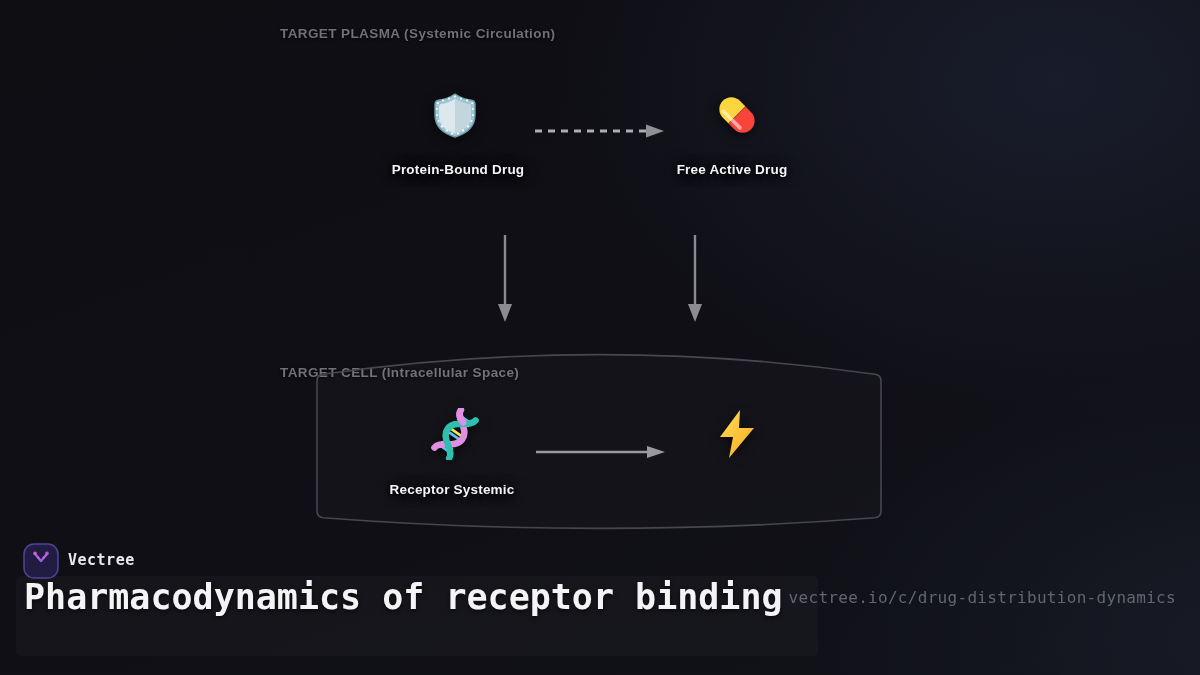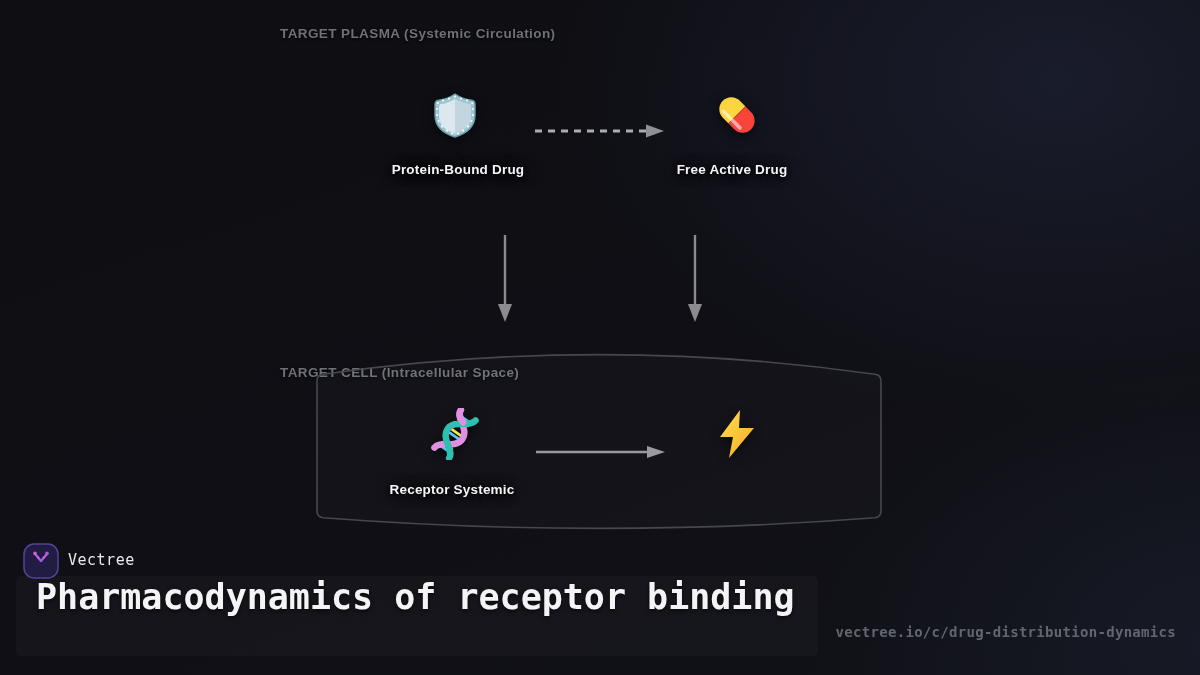--- a/index.html
+++ b/index.html
@@ -23,31 +23,30 @@
   }
   .arrow{position:absolute;}
   .cell-container{position:absolute;left:313px;top:349px;}
   .footer-panel{
     position:absolute;left:16px;top:576px;width:802px;height:80px;
     background:rgba(255,255,255,.028);border-radius:5px;
   }
   .brand-logo{position:absolute;left:23px;top:543px;}
   .brand-name{
     position:absolute;left:68px;top:551px;font-family:"DejaVu Sans Mono", monospace;
-    font-size:15px;font-weight:normal;color:#eaeaee;letter-spacing:.5px;
+    font-size:15px;font-weight:bold;color:#eaeaee;letter-spacing:.5px;
   }
   .main-title{
     position:absolute;left:24px;top:581px;font-family:"DejaVu Sans Mono", monospace;
     font-size:35px;line-height:33px;font-weight:bold;color:#f4f4f6;white-space:nowrap;
     text-shadow:0 2px 4px rgba(0,0,0,.6);
-    margin-left:12px;
   }
   .footer-url{
-    position:absolute;right:24px;top:624px;font-family:"DejaVu Sans Mono", monospace;
-    font-size:14px;color:#62666e;letter-spacing:.3px;font-weight:bold;
+    position:absolute;right:24px;top:588px;font-family:"DejaVu Sans Mono", monospace;
+    font-size:16px;color:#62666e;letter-spacing:.3px;
   }
 </style>
 </head>
 <body>
 
 <div class="stage">
 
   <div class="section-header" style="left:280px;top:26px;">TARGET PLASMA (Systemic Circulation)</div>
 
   <div class="node-icon" style="left:431px;top:91px;">

